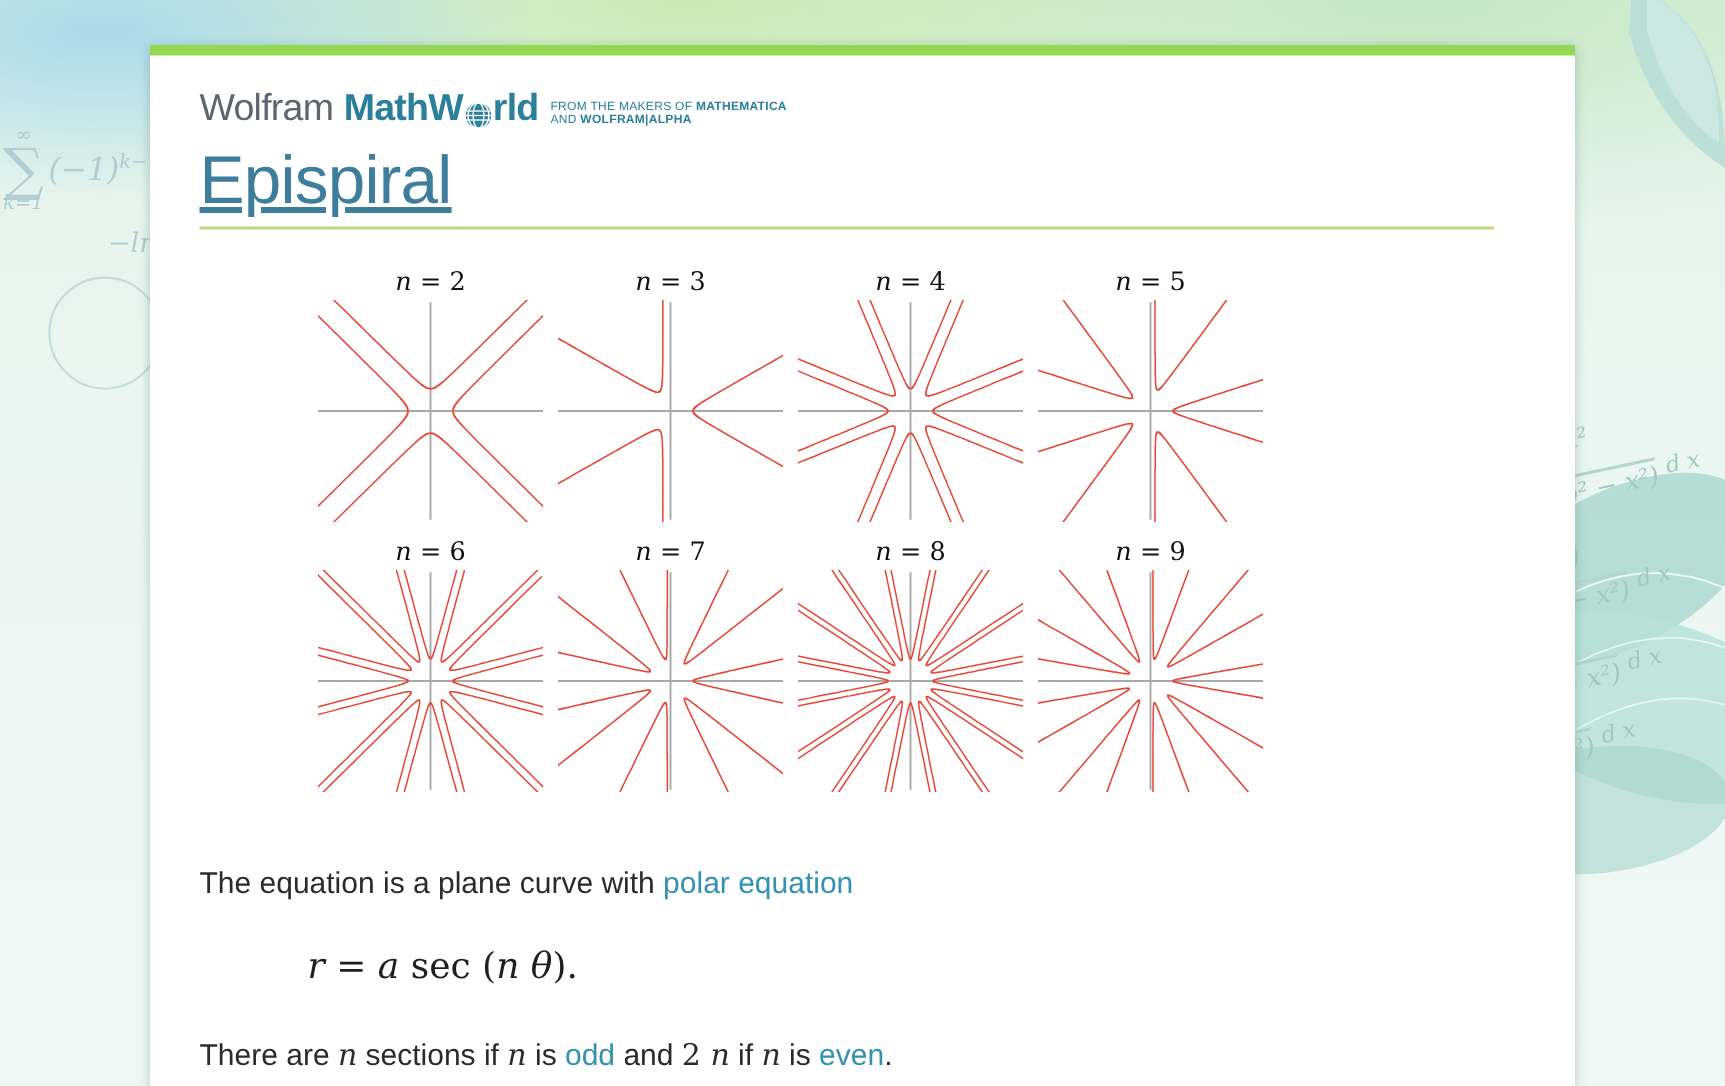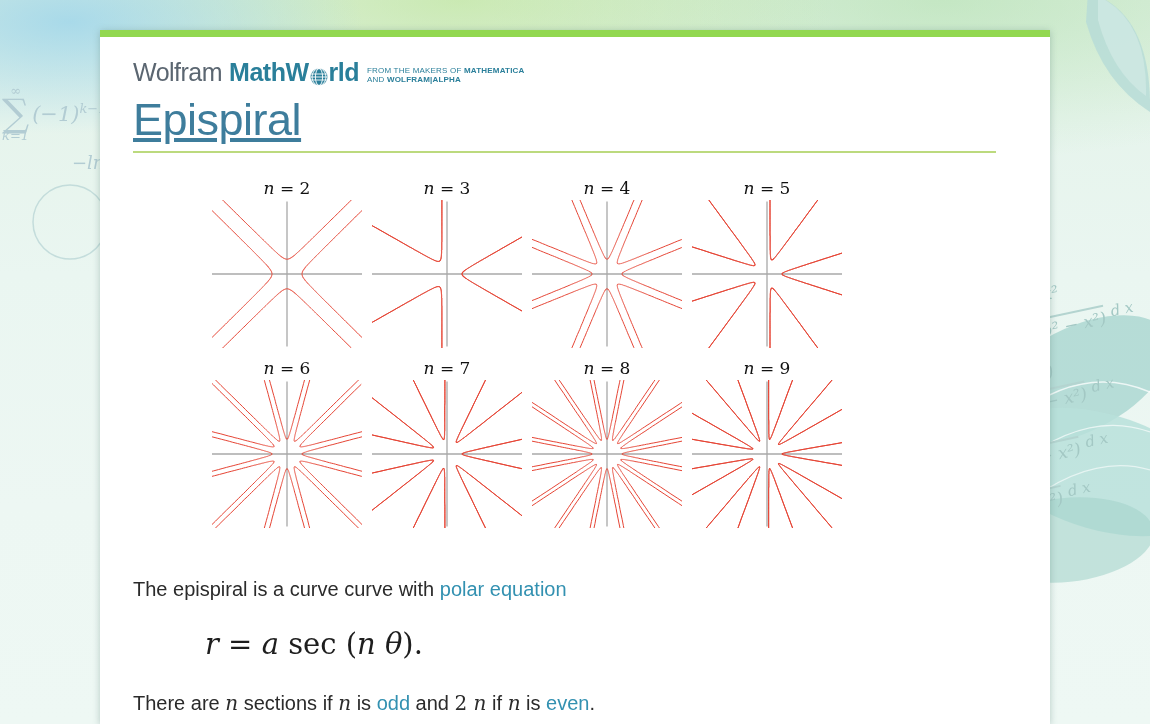--- a/index.html
+++ b/index.html
@@ -39,21 +39,21 @@
   h1.title{margin:10px 0 0 0;font-size:45px;line-height:45px;font-weight:500;color:#3e7d9c;letter-spacing:-.5px;text-decoration:underline;}
   .rule{border:none;border-top:2px solid #bcda7e;margin:9px 0 0 0;}
   
   .plots-grid{width:705px;margin:25px auto 0 auto;display:grid;grid-template-columns:repeat(4,150px);column-gap:35px;row-gap:16px;gap:10px;}
   .plots-grid figure{margin:0;}
   .plot-caption{font-family:"DejaVu Serif",serif;font-size:17px;line-height:20px;height:20px;text-align:center;color:#111;margin-bottom:2px;}
   .plot-svg{display:block;}
   
   p.body-p{margin:48px 0 0 0;font-size:20px;line-height:27px;color:#2b2b2b;}
   p.body-p2{margin:32px 0 0 0;font-size:20px;line-height:27px;color:#2b2b2b;}
-  .formula{margin:28px 0 0 72px;font-size:29px;line-height:27px;color:#1e1e1e;}
+  .formula{margin:28px 0 0 72px;font-size:24px;line-height:27px;color:#1e1e1e;}
   .rt-link{color:#3391b1;text-decoration:none;cursor:pointer;}
   .rt-it{font-family:"DejaVu Serif",serif;font-style:italic;}
   .rt-up{font-family:"DejaVu Serif",serif;}
   .rt-itv{font-family:"DejaVu Serif",serif;font-style:italic;font-size:20px;}
   .rt-upv{font-family:"DejaVu Serif",serif;font-size:20px;}
 </style>
 </head>
 <body>
 
 <div class="page">
@@ -181,21 +181,21 @@
           <figure>
             <div class="plot-caption"><span class="rt-it">n</span><span class="rt-up"> = </span><span class="rt-up">9</span></div>
             <svg class="plot-svg" width="150" height="148" viewBox="-5 -5 10 10" preserveAspectRatio="none">
               <line x1="-5" x2="5" y1="0" y2="0" stroke="#a8a8a8" stroke-width="1.3" vector-effect="non-scaling-stroke"></line>
               <line x1="0" x2="0" y1="-4.9" y2="4.9" stroke="#a8a8a8" stroke-width="1.3" vector-effect="non-scaling-stroke"></line>
               <path d="M1.00 0.00L1.00 -0.00L1.00 -0.01L1.00 -0.01L1.00 -0.01L1.01 -0.01L1.01 -0.02L1.01 -0.02L1.02 -0.02L1.02 -0.02L1.03 -0.03L1.03 -0.03L1.04 -0.03L1.04 -0.03L1.05 -0.04L1.06 -0.04L1.07 -0.04L1.08 -0.05L1.09 -0.05L1.10 -0.05L1.11 -0.06L1.12 -0.06L1.13 -0.06L1.15 -0.07L1.16 -0.07L1.18 -0.07L1.20 -0.08L1.22 -0.08L1.23 -0.09L1.26 -0.09L1.28 -0.10L1.30 -0.10L1.33 -0.11L1.35 -0.11L1.38 -0.12L1.41 -0.12L1.44 -0.13L1.48 -0.14L1.52 -0.14L1.56 -0.15L1.60 -0.16L1.65 -0.17L1.70 -0.18L1.75 -0.19L1.81 -0.20L1.88 -0.21L1.95 -0.22L2.02 -0.24L2.11 -0.25L2.20 -0.27L2.30 -0.29L2.41 -0.31L2.54 -0.33L2.68 -0.36L2.84 -0.39L3.03 -0.42L3.24 -0.46L3.48 -0.50L3.77 -0.55L4.11 -0.61L4.51 -0.68L5.02 -0.77L5.65 -0.88L6.47 -1.03M-7.08 1.36L-6.10 1.19L-5.36 1.06L-4.78 0.96L-4.31 0.87L-3.93 0.81L-3.62 0.75L-3.35 0.70L-3.12 0.66L-2.92 0.63L-2.74 0.60L-2.59 0.57L-2.45 0.55L-2.33 0.53L-2.22 0.51L-2.12 0.49L-2.03 0.48L-1.95 0.46L-1.88 0.45L-1.81 0.44L-1.75 0.43L-1.69 0.42L-1.64 0.41L-1.59 0.40L-1.54 0.39L-1.50 0.39L-1.46 0.38L-1.42 0.37L-1.39 0.37L-1.36 0.36L-1.33 0.36L-1.30 0.36L-1.27 0.35L-1.25 0.35L-1.22 0.35L-1.20 0.34L-1.18 0.34L-1.16 0.34L-1.14 0.34L-1.13 0.33L-1.11 0.33L-1.10 0.33L-1.08 0.33L-1.07 0.33L-1.06 0.33L-1.05 0.33L-1.03 0.33L-1.02 0.33L-1.01 0.32L-1.01 0.32L-1.00 0.32L-0.99 0.33L-0.98 0.33L-0.98 0.33L-0.97 0.33L-0.96 0.33L-0.96 0.33L-0.96 0.33L-0.95 0.33L-0.95 0.33L-0.95 0.33L-0.94 0.34L-0.94 0.34L-0.94 0.34L-0.94 0.34L-0.94 0.35L-0.94 0.35L-0.94 0.35L-0.94 0.35L-0.94 0.36L-0.94 0.36L-0.95 0.36L-0.95 0.37L-0.95 0.37L-0.96 0.38L-0.96 0.38L-0.97 0.39L-0.97 0.39L-0.98 0.40L-0.98 0.40L-0.99 0.41L-1.00 0.41L-1.01 0.42L-1.02 0.43L-1.03 0.43L-1.04 0.44L-1.05 0.45L-1.06 0.46L-1.07 0.47L-1.09 0.48L-1.10 0.49L-1.12 0.50L-1.14 0.51L-1.16 0.52L-1.17 0.53L-1.20 0.54L-1.22 0.56L-1.24 0.57L-1.27 0.59L-1.29 0.61L-1.32 0.62L-1.36 0.64L-1.39 0.66L-1.43 0.68L-1.46 0.71L-1.51 0.73L-1.55 0.76L-1.60 0.79L-1.65 0.82L-1.71 0.85L-1.78 0.89L-1.85 0.93L-1.92 0.98L-2.01 1.03L-2.10 1.08L-2.20 1.14L-2.32 1.21L-2.45 1.28L-2.60 1.37L-2.77 1.47L-2.96 1.58L-3.19 1.71L-3.46 1.87L-3.78 2.05L-4.16 2.27L-4.64 2.55L-5.25 2.90L-6.05 3.37M5.83 -3.50L5.06 -3.05L4.47 -2.71L4.00 -2.44L3.62 -2.22L3.31 -2.04L3.05 -1.89L2.82 -1.76L2.63 -1.65L2.47 -1.55L2.32 -1.47L2.19 -1.40L2.08 -1.33L1.97 -1.27L1.88 -1.22L1.80 -1.17L1.72 -1.13L1.65 -1.09L1.59 -1.05L1.53 -1.02L1.48 -0.99L1.43 -0.96L1.38 -0.94L1.34 -0.91L1.30 -0.89L1.26 -0.87L1.23 -0.85L1.20 -0.83L1.17 -0.82L1.14 -0.80L1.11 -0.79L1.09 -0.77L1.07 -0.76L1.05 -0.75L1.03 -0.74L1.01 -0.73L0.99 -0.72L0.97 -0.71L0.96 -0.70L0.94 -0.70L0.93 -0.69L0.91 -0.68L0.90 -0.68L0.89 -0.67L0.88 -0.67L0.87 -0.66L0.86 -0.66L0.85 -0.65L0.84 -0.65L0.83 -0.65L0.82 -0.65L0.82 -0.64L0.81 -0.64L0.80 -0.64L0.80 -0.64L0.79 -0.64L0.79 -0.64L0.78 -0.64L0.78 -0.64L0.78 -0.64L0.77 -0.64L0.77 -0.64L0.77 -0.64L0.77 -0.64L0.76 -0.64L0.76 -0.65L0.76 -0.65L0.76 -0.65L0.76 -0.66L0.76 -0.66L0.76 -0.66L0.77 -0.67L0.77 -0.67L0.77 -0.68L0.77 -0.68L0.77 -0.69L0.78 -0.70L0.78 -0.70L0.78 -0.71L0.79 -0.72L0.79 -0.73L0.80 -0.73L0.81 -0.74L0.81 -0.75L0.82 -0.76L0.83 -0.77L0.84 -0.79L0.84 -0.80L0.85 -0.81L0.86 -0.83L0.88 -0.84L0.89 -0.86L0.90 -0.87L0.91 -0.89L0.93 -0.91L0.94 -0.93L0.96 -0.95L0.98 -0.97L1.00 -1.00L1.02 -1.02L1.04 -1.05L1.06 -1.08L1.09 -1.11L1.12 -1.14L1.15 -1.18L1.18 -1.22L1.21 -1.26L1.25 -1.31L1.29 -1.35L1.33 -1.41L1.38 -1.47L1.44 -1.53L1.49 -1.60L1.56 -1.68L1.63 -1.77L1.71 -1.86L1.80 -1.97L1.90 -2.09L2.02 -2.23L2.15 -2.39L2.30 -2.57L2.48 -2.78L2.69 -3.04L2.95 -3.34L3.26 -3.71L3.65 -4.17L4.15 -4.77L4.81 -5.56M-4.74 5.83L-4.05 5.00L-3.53 4.38L-3.13 3.91L-2.81 3.53L-2.55 3.22L-2.34 2.96L-2.15 2.74L-2.00 2.55L-1.86 2.39L-1.74 2.25L-1.64 2.13L-1.55 2.02L-1.47 1.93L-1.39 1.84L-1.33 1.76L-1.27 1.69L-1.21 1.62L-1.16 1.57L-1.12 1.51L-1.07 1.46L-1.04 1.42L-1.00 1.38L-0.97 1.34L-0.94 1.30L-0.91 1.27L-0.88 1.24L-0.86 1.21L-0.83 1.18L-0.81 1.16L-0.79 1.13L-0.77 1.11L-0.75 1.09L-0.74 1.07L-0.72 1.06L-0.70 1.04L-0.69 1.02L-0.68 1.01L-0.66 1.00L-0.65 0.98L-0.64 0.97L-0.63 0.96L-0.62 0.95L-0.61 0.94L-0.60 0.93L-0.59 0.92L-0.58 0.92L-0.58 0.91L-0.57 0.90L-0.56 0.90L-0.56 0.89L-0.55 0.89L-0.54 0.88L-0.54 0.88L-0.53 0.87L-0.53 0.87L-0.53 0.87L-0.52 0.87L-0.52 0.87L-0.51 0.87L-0.51 0.86L-0.51 0.86L-0.50 0.86L-0.50 0.87L-0.50 0.87L-0.50 0.87L-0.50 0.87L-0.49 0.87L-0.49 0.87L-0.49 0.88L-0.49 0.88L-0.49 0.89L-0.49 0.89L-0.49 0.90L-0.49 0.90L-0.49 0.91L-0.49 0.91L-0.49 0.92L-0.49 0.93L-0.50 0.94L-0.50 0.95L-0.50 0.96L-0.50 0.97L-0.50 0.98L-0.51 0.99L-0.51 1.00L-0.51 1.02L-0.52 1.03L-0.52 1.04L-0.53 1.06L-0.53 1.08L-0.54 1.10L-0.54 1.11L-0.55 1.14L-0.56 1.16L-0.56 1.18L-0.57 1.20L-0.58 1.23L-0.59 1.26L-0.60 1.29L-0.61 1.32L-0.62 1.35L-0.63 1.39L-0.65 1.43L-0.66 1.47L-0.68 1.52L-0.70 1.57L-0.71 1.62L-0.74 1.68L-0.76 1.74L-0.78 1.81L-0.81 1.88L-0.84 1.96L-0.87 2.05L-0.90 2.15L-0.94 2.26L-0.99 2.38L-1.04 2.52L-1.09 2.68L-1.16 2.85L-1.23 3.06L-1.32 3.30L-1.42 3.57L-1.54 3.90L-1.69 4.30L-1.86 4.80L-2.09 5.42L-2.38 6.23M2.31 -6.68L1.98 -5.78L1.74 -5.09L1.54 -4.56L1.38 -4.13L1.25 -3.77L1.14 -3.47L1.05 -3.22L0.97 -3.01L0.91 -2.82L0.85 -2.66L0.79 -2.51L0.75 -2.38L0.70 -2.27L0.67 -2.17L0.63 -2.07L0.60 -1.99L0.57 -1.91L0.55 -1.84L0.52 -1.78L0.50 -1.72L0.48 -1.67L0.46 -1.62L0.44 -1.57L0.43 -1.53L0.41 -1.49L0.40 -1.45L0.39 -1.42L0.37 -1.38L0.36 -1.35L0.35 -1.33L0.34 -1.30L0.33 -1.28L0.32 -1.25L0.31 -1.23L0.30 -1.21L0.30 -1.19L0.29 -1.17L0.28 -1.16L0.27 -1.14L0.27 -1.13L0.26 -1.11L0.26 -1.10L0.25 -1.09L0.24 -1.08L0.24 -1.07L0.23 -1.06L0.23 -1.05L0.23 -1.04L0.22 -1.03L0.22 -1.03L0.21 -1.02L0.21 -1.01L0.21 -1.01L0.20 -1.00L0.20 -1.00L0.19 -1.00L0.19 -0.99L0.19 -0.99L0.19 -0.99L0.18 -0.99L0.18 -0.99L0.18 -0.98L0.17 -0.98L0.17 -0.99L0.17 -0.99L0.17 -0.99L0.17 -0.99L0.16 -0.99L0.16 -0.99L0.16 -1.00L0.16 -1.00L0.16 -1.01L0.15 -1.01L0.15 -1.02L0.15 -1.02L0.15 -1.03L0.15 -1.04L0.15 -1.05L0.14 -1.05L0.14 -1.06L0.14 -1.07L0.14 -1.08L0.14 -1.10L0.14 -1.11L0.14 -1.12L0.13 -1.14L0.13 -1.15L0.13 -1.17L0.13 -1.18L0.13 -1.20L0.13 -1.22L0.13 -1.24L0.13 -1.26L0.13 -1.29L0.13 -1.31L0.13 -1.34L0.12 -1.37L0.12 -1.40L0.12 -1.43L0.12 -1.46L0.12 -1.50L0.12 -1.54L0.12 -1.58L0.12 -1.63L0.12 -1.68L0.12 -1.73L0.12 -1.79L0.12 -1.85L0.12 -1.92L0.12 -1.99L0.12 -2.07L0.12 -2.16L0.12 -2.26L0.11 -2.37L0.11 -2.49L0.11 -2.63L0.11 -2.78L0.11 -2.96L0.11 -3.16L0.11 -3.39L0.11 -3.65L0.11 -3.97L0.11 -4.34L0.11 -4.80L0.11 -5.37L0.11 -6.10L0.11 -7.06M0.11 6.68L0.11 5.81L0.11 5.15L0.11 4.63L0.11 4.20L0.11 3.85L0.11 3.55L0.11 3.30L0.11 3.08L0.11 2.89L0.11 2.73L0.11 2.58L0.11 2.45L0.11 2.33L0.12 2.23L0.12 2.13L0.12 2.04L0.12 1.97L0.12 1.89L0.12 1.83L0.12 1.77L0.12 1.71L0.12 1.66L0.12 1.61L0.12 1.57L0.12 1.52L0.12 1.49L0.12 1.45L0.12 1.42L0.12 1.38L0.12 1.36L0.13 1.33L0.13 1.30L0.13 1.28L0.13 1.25L0.13 1.23L0.13 1.21L0.13 1.19L0.13 1.18L0.13 1.16L0.13 1.14L0.14 1.13L0.14 1.12L0.14 1.10L0.14 1.09L0.14 1.08L0.14 1.07L0.14 1.06L0.14 1.05L0.15 1.04L0.15 1.03L0.15 1.03L0.15 1.02L0.15 1.02L0.15 1.01L0.16 1.00L0.16 1.00L0.16 1.00L0.16 0.99L0.16 0.99L0.17 0.99L0.17 0.99L0.17 0.99L0.17 0.98L0.18 0.98L0.18 0.98L0.18 0.99L0.18 0.99L0.19 0.99L0.19 0.99L0.19 0.99L0.20 1.00L0.20 1.00L0.20 1.00L0.21 1.01L0.21 1.02L0.21 1.02L0.22 1.03L0.22 1.04L0.23 1.04L0.23 1.05L0.24 1.06L0.24 1.07L0.25 1.08L0.25 1.09L0.26 1.10L0.26 1.12L0.27 1.13L0.28 1.15L0.28 1.16L0.29 1.18L0.30 1.20L0.31 1.22L0.32 1.24L0.32 1.26L0.33 1.28L0.34 1.31L0.35 1.34L0.37 1.36L0.38 1.40L0.39 1.43L0.40 1.46L0.42 1.50L0.43 1.54L0.45 1.59L0.47 1.63L0.49 1.69L0.51 1.74L0.53 1.80L0.56 1.87L0.58 1.94L0.61 2.02L0.64 2.11L0.68 2.20L0.72 2.31L0.76 2.43L0.81 2.56L0.87 2.71L0.93 2.88L1.00 3.08L1.08 3.31L1.18 3.58L1.30 3.89L1.44 4.27L1.61 4.74L1.82 5.32L2.09 6.08L2.46 7.08M-2.62 -6.88L-2.27 -5.91L-2.00 -5.17L-1.80 -4.60L-1.63 -4.15L-1.49 -3.78L-1.38 -3.47L-1.29 -3.21L-1.21 -2.98L-1.13 -2.79L-1.07 -2.62L-1.02 -2.47L-0.97 -2.34L-0.93 -2.22L-0.89 -2.11L-0.86 -2.02L-0.83 -1.93L-0.80 -1.85L-0.77 -1.78L-0.75 -1.72L-0.73 -1.65L-0.71 -1.60L-0.69 -1.55L-0.67 -1.50L-0.66 -1.46L-0.64 -1.42L-0.63 -1.38L-0.62 -1.34L-0.61 -1.31L-0.60 -1.28L-0.59 -1.25L-0.58 -1.22L-0.57 -1.20L-0.56 -1.17L-0.55 -1.15L-0.55 -1.13L-0.54 -1.11L-0.54 -1.09L-0.53 -1.07L-0.52 -1.05L-0.52 -1.04L-0.52 -1.02L-0.51 -1.01L-0.51 -1.00L-0.51 -0.99L-0.50 -0.97L-0.50 -0.96L-0.50 -0.95L-0.50 -0.94L-0.49 -0.93L-0.49 -0.93L-0.49 -0.92L-0.49 -0.91L-0.49 -0.91L-0.49 -0.90L-0.49 -0.89L-0.49 -0.89L-0.49 -0.88L-0.49 -0.88L-0.49 -0.88L-0.49 -0.87L-0.49 -0.87L-0.50 -0.87L-0.50 -0.87L-0.50 -0.87L-0.50 -0.86L-0.51 -0.86L-0.51 -0.86L-0.51 -0.86L-0.51 -0.87L-0.52 -0.87L-0.52 -0.87L-0.53 -0.87L-0.53 -0.87L-0.54 -0.88L-0.54 -0.88L-0.55 -0.88L-0.55 -0.89L-0.56 -0.89L-0.57 -0.90L-0.57 -0.90L-0.58 -0.91L-0.59 -0.92L-0.60 -0.93L-0.60 -0.93L-0.61 -0.94L-0.62 -0.95L-0.63 -0.96L-0.65 -0.98L-0.66 -0.99L-0.67 -1.00L-0.68 -1.01L-0.70 -1.03L-0.71 -1.05L-0.73 -1.06L-0.74 -1.08L-0.76 -1.10L-0.78 -1.12L-0.80 -1.14L-0.82 -1.17L-0.84 -1.19L-0.86 -1.22L-0.89 -1.25L-0.92 -1.28L-0.95 -1.31L-0.98 -1.35L-1.01 -1.39L-1.05 -1.43L-1.09 -1.48L-1.13 -1.53L-1.18 -1.59L-1.23 -1.65L-1.29 -1.71L-1.35 -1.79L-1.42 -1.87L-1.49 -1.96L-1.58 -2.06L-1.68 -2.17L-1.78 -2.30L-1.91 -2.45L-2.05 -2.62L-2.22 -2.82L-2.41 -3.05L-2.64 -3.32L-2.92 -3.66L-3.27 -4.07L-3.71 -4.59L-4.28 -5.27M4.54 5.24L3.95 4.53L3.49 3.99L3.14 3.57L2.85 3.22L2.61 2.94L2.41 2.70L2.25 2.50L2.10 2.33L1.97 2.18L1.86 2.05L1.77 1.93L1.68 1.83L1.60 1.73L1.54 1.65L1.47 1.58L1.42 1.51L1.36 1.45L1.32 1.39L1.27 1.34L1.24 1.29L1.20 1.24L1.17 1.20L1.13 1.17L1.11 1.13L1.08 1.10L1.05 1.07L1.03 1.04L1.01 1.01L0.99 0.99L0.97 0.96L0.95 0.94L0.94 0.92L0.92 0.90L0.91 0.88L0.89 0.87L0.88 0.85L0.87 0.83L0.86 0.82L0.85 0.81L0.84 0.79L0.83 0.78L0.82 0.77L0.82 0.76L0.81 0.75L0.80 0.74L0.80 0.73L0.79 0.72L0.79 0.71L0.78 0.71L0.78 0.70L0.78 0.69L0.77 0.69L0.77 0.68L0.77 0.68L0.77 0.67L0.76 0.67L0.76 0.66L0.76 0.66L0.76 0.65L0.76 0.65L0.76 0.65L0.76 0.65L0.77 0.64L0.77 0.64L0.77 0.64L0.77 0.64L0.77 0.64L0.78 0.64L0.78 0.64L0.79 0.64L0.79 0.64L0.79 0.64L0.80 0.64L0.81 0.64L0.81 0.64L0.82 0.64L0.83 0.65L0.83 0.65L0.84 0.65L0.85 0.66L0.86 0.66L0.87 0.66L0.88 0.67L0.89 0.67L0.90 0.68L0.92 0.69L0.93 0.69L0.95 0.70L0.96 0.71L0.98 0.71L0.99 0.72L1.01 0.73L1.03 0.74L1.05 0.75L1.08 0.77L1.10 0.78L1.12 0.79L1.15 0.81L1.18 0.82L1.21 0.84L1.24 0.86L1.28 0.88L1.31 0.90L1.35 0.92L1.40 0.94L1.44 0.97L1.50 1.00L1.55 1.03L1.61 1.06L1.68 1.10L1.75 1.14L1.83 1.19L1.91 1.24L2.01 1.29L2.12 1.35L2.24 1.42L2.37 1.50L2.52 1.59L2.70 1.69L2.90 1.81L3.14 1.94L3.42 2.10L3.75 2.29L4.16 2.53L4.67 2.82L5.31 3.20L6.17 3.69M-5.74 -3.18L-5.01 -2.77L-4.46 -2.44L-4.01 -2.19L-3.65 -1.98L-3.35 -1.81L-3.10 -1.66L-2.89 -1.54L-2.70 -1.43L-2.54 -1.34L-2.40 -1.25L-2.28 -1.18L-2.16 -1.12L-2.06 -1.06L-1.97 -1.01L-1.89 -0.96L-1.82 -0.92L-1.75 -0.88L-1.69 -0.84L-1.63 -0.81L-1.58 -0.78L-1.53 -0.75L-1.49 -0.72L-1.45 -0.70L-1.41 -0.68L-1.38 -0.65L-1.34 -0.64L-1.31 -0.62L-1.28 -0.60L-1.26 -0.58L-1.23 -0.57L-1.21 -0.55L-1.19 -0.54L-1.17 -0.53L-1.15 -0.52L-1.13 -0.50L-1.11 -0.49L-1.10 -0.48L-1.08 -0.47L-1.07 -0.46L-1.06 -0.46L-1.05 -0.45L-1.03 -0.44L-1.02 -0.43L-1.01 -0.42L-1.00 -0.42L-1.00 -0.41L-0.99 -0.41L-0.98 -0.40L-0.98 -0.39L-0.97 -0.39L-0.96 -0.38L-0.96 -0.38L-0.95 -0.37L-0.95 -0.37L-0.95 -0.37L-0.95 -0.36L-0.94 -0.36L-0.94 -0.36L-0.94 -0.35L-0.94 -0.35L-0.94 -0.35L-0.94 -0.34L-0.94 -0.34L-0.94 -0.34L-0.94 -0.34L-0.94 -0.34L-0.95 -0.33L-0.95 -0.33L-0.95 -0.33L-0.96 -0.33L-0.96 -0.33L-0.97 -0.33L-0.97 -0.33L-0.98 -0.33L-0.99 -0.33L-0.99 -0.33L-1.00 -0.32L-1.01 -0.32L-1.02 -0.33L-1.03 -0.33L-1.04 -0.33L-1.05 -0.33L-1.06 -0.33L-1.07 -0.33L-1.09 -0.33L-1.10 -0.33L-1.12 -0.33L-1.13 -0.33L-1.15 -0.34L-1.17 -0.34L-1.19 -0.34L-1.21 -0.34L-1.23 -0.35L-1.26 -0.35L-1.28 -0.35L-1.31 -0.36L-1.34 -0.36L-1.37 -0.37L-1.40 -0.37L-1.44 -0.38L-1.47 -0.38L-1.52 -0.39L-1.56 -0.40L-1.61 -0.40L-1.66 -0.41L-1.71 -0.42L-1.77 -0.43L-1.83 -0.44L-1.90 -0.45L-1.98 -0.47L-2.07 -0.48L-2.16 -0.50L-2.26 -0.52L-2.37 -0.53L-2.50 -0.56L-2.64 -0.58L-2.80 -0.61L-2.99 -0.64L-3.20 -0.68L-3.44 -0.72L-3.72 -0.77L-4.06 -0.83L-4.47 -0.90L-4.97 -0.99L-5.60 -1.10L-6.42 -1.25M7.13 1.14L6.14 0.97L5.40 0.84L4.82 0.74L4.36 0.65L3.98 0.59L3.66 0.53L3.39 0.48L3.16 0.44L2.96 0.41L2.78 0.38L2.63 0.35L2.49 0.32L2.37 0.30L2.26 0.28L2.16 0.26L2.07 0.25L1.99 0.23L1.92 0.22L1.85 0.21L1.79 0.20L1.73 0.19L1.68 0.18L1.63 0.17L1.58 0.16L1.54 0.15L1.50 0.14L1.47 0.13L1.43 0.13L1.40 0.12L1.37 0.12L1.34 0.11L1.32 0.10L1.29 0.10L1.27 0.09L1.25 0.09L1.23 0.08L1.21 0.08L1.19 0.08L1.17 0.07L1.16 0.07L1.14 0.06L1.13 0.06L1.12 0.06L1.10 0.05L1.09 0.05L1.08 0.05L1.07 0.04L1.06 0.04L1.06 0.04L1.05 0.04L1.04 0.03L1.03 0.03L1.03 0.03L1.02 0.02L1.02 0.02L1.01 0.02L1.01 0.02L1.01 0.01L1.01 0.01L1.00 0.01L1.00 0.01L1.00 0.00L1.00 0.00L1.00 -0.00L1.00 -0.00L1.00 -0.01L1.00 -0.01L1.00 -0.01L1.01 -0.01L1.01 -0.02L1.01 -0.02L1.02 -0.02L1.02 -0.02L1.03 -0.03L1.03 -0.03L1.04 -0.03L1.05 -0.03L1.05 -0.04L1.06 -0.04L1.07 -0.04L1.08 -0.05L1.09 -0.05L1.10 -0.05L1.11 -0.06L1.13 -0.06L1.14 -0.06L1.15 -0.07L1.17 -0.07L1.19 -0.08L1.20 -0.08L1.22 -0.08L1.24 -0.09L1.26 -0.09L1.29 -0.10L1.31 -0.10L1.34 -0.11L1.36 -0.11L1.39 -0.12L1.42 -0.13L1.46 -0.13L1.49 -0.14L1.53 -0.15L1.57 -0.16L1.62 -0.16L1.67 -0.17L1.72 -0.18L1.77 -0.19L1.83 -0.20L1.90 -0.22L1.97 -0.23L2.05 -0.24L2.14 -0.26L2.23 -0.28L2.34 -0.30L2.46 -0.32L2.59 -0.34L2.74 -0.37L2.91 -0.40L3.10 -0.43L3.32 -0.47L3.58 -0.52L3.88 -0.57L4.25 -0.63L4.68 -0.71L5.23 -0.81L5.92 -0.93L6.83 -1.09M-6.69 1.29L-5.80 1.14L-5.13 1.02L-4.60 0.92L-4.17 0.85L-3.81 0.79L-3.51 0.73L-3.26 0.69L-3.04 0.65L-2.85 0.62L-2.68 0.59L-2.54 0.56L-2.41 0.54L-2.29 0.52L-2.18 0.50L-2.09 0.49L-2.00 0.47L-1.92 0.46L-1.85 0.45L-1.79 0.43L-1.73 0.42L-1.67 0.41L-1.62 0.41L-1.57 0.40L-1.53 0.39L-1.49 0.38L-1.45 0.38L-1.41 0.37L-1.38 0.37L-1.35 0.36L-1.32 0.36L-1.29 0.35L-1.26 0.35L-1.24 0.35L-1.22 0.34L-1.20 0.34L-1.18 0.34L-1.16 0.34L-1.14 0.33L-1.12 0.33L-1.11 0.33L-1.09 0.33L-1.08 0.33L-1.06 0.33L-1.05 0.33L-1.04 0.33L-1.03 0.33L-1.02 0.33L-1.01 0.32L-1.00 0.32L-0.99 0.33L-0.99 0.33L-0.98 0.33L-0.97 0.33L-0.97 0.33L-0.96 0.33L-0.96 0.33L-0.95 0.33L-0.95 0.33L-0.95 0.33L-0.94 0.34L-0.94 0.34L-0.94 0.34L-0.94 0.34L-0.94 0.34L-0.94 0.35L-0.94 0.35L-0.94 0.35L-0.94 0.36L-0.94 0.36L-0.94 0.36L-0.95 0.37L-0.95 0.37L-0.95 0.37L-0.96 0.38L-0.96 0.38L-0.97 0.39L-0.97 0.39L-0.98 0.40L-0.99 0.40L-0.99 0.41L-1.00 0.42L-1.01 0.42L-1.02 0.43L-1.03 0.44L-1.04 0.44L-1.05 0.45L-1.07 0.46L-1.08 0.47L-1.09 0.48L-1.11 0.49L-1.13 0.50L-1.14 0.51L-1.16 0.52L-1.18 0.54L-1.20 0.55L-1.23 0.56L-1.25 0.58L-1.28 0.59L-1.31 0.61L-1.34 0.63L-1.37 0.65L-1.40 0.67L-1.44 0.69L-1.48 0.72L-1.52 0.74L-1.57 0.77L-1.62 0.80L-1.67 0.83L-1.73 0.87L-1.80 0.91L-1.87 0.95L-1.95 0.99L-2.04 1.04L-2.14 1.10L-2.24 1.16L-2.37 1.23L-2.50 1.31L-2.66 1.40L-2.84 1.51L-3.04 1.63L-3.28 1.76L-3.57 1.93L-3.91 2.13L-4.33 2.37L-4.85 2.67L-5.52 3.06L-6.41 3.57M6.46 -3.86L5.53 -3.32L4.83 -2.92L4.29 -2.60L3.85 -2.35L3.50 -2.15L3.21 -1.98L2.96 -1.84L2.75 -1.72L2.57 -1.61L2.41 -1.52L2.27 -1.44L2.15 -1.37L2.04 -1.31L1.94 -1.25L1.85 -1.20L1.77 -1.15L1.69 -1.11L1.63 -1.07L1.57 -1.04L1.51 -1.01L1.46 -0.98L1.41 -0.95L1.37 -0.93L1.33 -0.90L1.29 -0.88L1.25 -0.86L1.22 -0.84L1.19 -0.83L1.16 -0.81L1.13 -0.80L1.11 -0.78L1.08 -0.77L1.06 -0.76L1.04 -0.75L1.02 -0.74L1.00 -0.73L0.98 -0.72L0.97 -0.71L0.95 -0.70L0.93 -0.69L0.92 -0.69L0.91 -0.68L0.90 -0.68L0.88 -0.67L0.87 -0.67L0.86 -0.66L0.85 -0.66L0.84 -0.65L0.84 -0.65L0.83 -0.65L0.82 -0.64L0.81 -0.64L0.81 -0.64L0.80 -0.64L0.80 -0.64L0.79 -0.64L0.79 -0.64L0.78 -0.64L0.78 -0.64L0.78 -0.64L0.77 -0.64L0.77 -0.64L0.77 -0.64L0.77 -0.64L0.76 -0.65L0.76 -0.65L0.76 -0.65L0.76 -0.65L0.76 -0.66L0.76 -0.66L0.76 -0.66L0.77 -0.67L0.77 -0.67L0.77 -0.68L0.77 -0.69L0.77 -0.69L0.78 -0.70L0.78 -0.70L0.79 -0.71L0.79 -0.72L0.80 -0.73L0.80 -0.74L0.81 -0.75L0.81 -0.76L0.82 -0.77L0.83 -0.78L0.84 -0.79L0.85 -0.80L0.86 -0.82L0.87 -0.83L0.88 -0.85L0.89 -0.86L0.90 -0.88L0.92 -0.90L0.93 -0.92L0.95 -0.94L0.97 -0.96L0.98 -0.98L1.00 -1.01L1.03 -1.03L1.05 -1.06L1.07 -1.09L1.10 -1.12L1.13 -1.16L1.16 -1.19L1.19 -1.23L1.22 -1.28L1.26 -1.32L1.31 -1.37L1.35 -1.43L1.40 -1.49L1.46 -1.56L1.52 -1.63L1.58 -1.71L1.66 -1.80L1.74 -1.90L1.84 -2.01L1.94 -2.14L2.06 -2.28L2.20 -2.45L2.36 -2.64L2.55 -2.87L2.78 -3.14L3.05 -3.46L3.39 -3.86L3.81 -4.37L4.36 -5.03M-4.47 5.50L-3.85 4.76L-3.38 4.20L-3.01 3.76L-2.71 3.41L-2.47 3.12L-2.27 2.88L-2.09 2.67L-1.95 2.49L-1.82 2.34L-1.70 2.21L-1.61 2.09L-1.52 1.99L-1.44 1.89L-1.37 1.81L-1.30 1.73L-1.25 1.66L-1.19 1.60L-1.14 1.55L-1.10 1.49L-1.06 1.45L-1.02 1.40L-0.99 1.36L-0.96 1.32L-0.93 1.29L-0.90 1.26L-0.87 1.23L-0.85 1.20L-0.82 1.17L-0.80 1.15L-0.78 1.13L-0.76 1.11L-0.75 1.09L-0.73 1.07L-0.71 1.05L-0.70 1.03L-0.69 1.02L-0.67 1.00L-0.66 0.99L-0.65 0.98L-0.64 0.97L-0.63 0.96L-0.62 0.95L-0.61 0.94L-0.60 0.93L-0.59 0.92L-0.58 0.91L-0.57 0.91L-0.57 0.90L-0.56 0.89L-0.55 0.89L-0.55 0.88L-0.54 0.88L-0.54 0.88L-0.53 0.87L-0.53 0.87L-0.52 0.87L-0.52 0.87L-0.52 0.87L-0.51 0.86L-0.51 0.86L-0.51 0.86L-0.50 0.86L-0.50 0.87L-0.50 0.87L-0.50 0.87L-0.50 0.87L-0.49 0.87L-0.49 0.88L-0.49 0.88L-0.49 0.88L-0.49 0.89L-0.49 0.89L-0.49 0.90L-0.49 0.90L-0.49 0.91L-0.49 0.92L-0.49 0.92L-0.49 0.93L-0.50 0.94L-0.50 0.95L-0.50 0.96L-0.50 0.97L-0.50 0.98L-0.51 0.99L-0.51 1.01L-0.52 1.02L-0.52 1.04L-0.52 1.05L-0.53 1.07L-0.53 1.08L-0.54 1.10L-0.55 1.12L-0.55 1.14L-0.56 1.17L-0.57 1.19L-0.57 1.21L-0.58 1.24L-0.59 1.27L-0.60 1.30L-0.61 1.33L-0.63 1.37L-0.64 1.40L-0.65 1.44L-0.67 1.49L-0.69 1.53L-0.70 1.58L-0.72 1.64L-0.74 1.70L-0.77 1.76L-0.79 1.83L-0.82 1.91L-0.85 1.99L-0.88 2.09L-0.92 2.19L-0.96 2.30L-1.01 2.43L-1.06 2.58L-1.12 2.74L-1.18 2.93L-1.26 3.14L-1.35 3.39L-1.46 3.69L-1.59 4.04L-1.75 4.47L-1.94 5.00L-2.19 5.69L-2.51 6.58M2.18 -6.32L1.89 -5.51L1.66 -4.88L1.48 -4.39L1.33 -3.99L1.21 -3.66L1.11 -3.38L1.02 -3.14L0.95 -2.94L0.88 -2.76L0.83 -2.60L0.78 -2.46L0.73 -2.34L0.69 -2.23L0.65 -2.13L0.62 -2.04L0.59 -1.96L0.56 -1.89L0.54 -1.82L0.51 -1.76L0.49 -1.70L0.47 -1.65L0.46 -1.60L0.44 -1.55L0.42 -1.51L0.41 -1.47L0.39 -1.44L0.38 -1.40L0.37 -1.37L0.36 -1.34L0.35 -1.32L0.34 -1.29L0.33 -1.27L0.32 -1.24L0.31 -1.22L0.30 -1.20L0.29 -1.18L0.29 -1.17L0.28 -1.15L0.27 -1.14L0.27 -1.12L0.26 -1.11L0.25 -1.10L0.25 -1.08L0.24 -1.07L0.24 -1.06L0.23 -1.05L0.23 -1.05L0.22 -1.04L0.22 -1.03L0.22 -1.02L0.21 -1.02L0.21 -1.01L0.20 -1.01L0.20 -1.00L0.20 -1.00L0.19 -0.99L0.19 -0.99L0.19 -0.99L0.18 -0.99L0.18 -0.99L0.18 -0.99L0.18 -0.98L0.17 -0.98L0.17 -0.99L0.17 -0.99L0.17 -0.99L0.16 -0.99L0.16 -0.99L0.16 -1.00L0.16 -1.00L0.16 -1.00L0.15 -1.01L0.15 -1.01L0.15 -1.02L0.15 -1.03L0.15 -1.03L0.15 -1.04L0.14 -1.05L0.14 -1.06L0.14 -1.07L0.14 -1.08L0.14 -1.09L0.14 -1.10L0.14 -1.11L0.14 -1.13L0.13 -1.14L0.13 -1.16L0.13 -1.17L0.13 -1.19L0.13 -1.21L0.13 -1.23L0.13 -1.25L0.13 -1.27L0.13 -1.30L0.13 -1.32L0.12 -1.35L0.12 -1.38L0.12 -1.41L0.12 -1.44L0.12 -1.48L0.12 -1.51L0.12 -1.55L0.12 -1.60L0.12 -1.64L0.12 -1.70L0.12 -1.75L0.12 -1.81L0.12 -1.87L0.12 -1.94L0.12 -2.02L0.12 -2.11L0.12 -2.20L0.11 -2.30L0.11 -2.41L0.11 -2.54L0.11 -2.68L0.11 -2.84L0.11 -3.03L0.11 -3.24L0.11 -3.48L0.11 -3.76L0.11 -4.10L0.11 -4.50L0.11 -5.00L0.11 -5.62L0.11 -6.41L0.11 -7.48M0.11 7.37L0.11 6.33L0.11 5.55L0.11 4.95L0.11 4.46L0.11 4.06L0.11 3.73L0.11 3.45L0.11 3.22L0.11 3.01L0.11 2.83L0.11 2.67L0.11 2.53L0.11 2.40L0.11 2.29L0.12 2.19L0.12 2.10L0.12 2.01L0.12 1.94L0.12 1.87L0.12 1.80L0.12 1.75L0.12 1.69L0.12 1.64L0.12 1.59L0.12 1.55L0.12 1.51L0.12 1.47L0.12 1.44L0.12 1.40L0.12 1.37L0.12 1.35L0.13 1.32L0.13 1.29L0.13 1.27L0.13 1.25L0.13 1.23L0.13 1.21L0.13 1.19L0.13 1.17L0.13 1.15L0.13 1.14L0.14 1.13L0.14 1.11L0.14 1.10L0.14 1.09L0.14 1.08L0.14 1.07L0.14 1.06L0.15 1.05L0.15 1.04L0.15 1.03L0.15 1.03L0.15 1.02L0.15 1.01L0.16 1.01L0.16 1.00L0.16 1.00L0.16 1.00L0.16 0.99L0.16 0.99L0.17 0.99L0.17 0.99L0.17 0.99L0.17 0.98L0.18 0.98L0.18 0.99L0.18 0.99L0.18 0.99L0.19 0.99L0.19 0.99L0.19 0.99L0.20 1.00L0.20 1.00L0.20 1.01L0.21 1.01L0.21 1.02L0.22 1.02L0.22 1.03L0.22 1.04L0.23 1.05L0.23 1.05L0.24 1.06L0.24 1.07L0.25 1.09L0.25 1.10L0.26 1.11L0.27 1.12L0.27 1.14L0.28 1.15L0.29 1.17L0.29 1.19L0.30 1.21L0.31 1.23L0.32 1.25L0.33 1.27L0.34 1.29L0.35 1.32L0.36 1.35L0.37 1.38L0.38 1.41L0.40 1.44L0.41 1.48L0.42 1.52L0.44 1.56L0.46 1.60L0.48 1.65L0.50 1.71L0.52 1.76L0.54 1.83L0.57 1.89L0.59 1.97L0.62 2.05L0.66 2.14L0.69 2.24L0.73 2.35L0.78 2.48L0.83 2.61L0.89 2.77L0.95 2.95L1.03 3.16L1.12 3.40L1.22 3.68L1.34 4.02L1.49 4.43L1.68 4.93L1.91 5.57L2.21 6.41M-2.48 -6.49L-2.16 -5.62L-1.92 -4.95L-1.73 -4.43L-1.58 -4.01L-1.45 -3.66L-1.35 -3.37L-1.26 -3.12L-1.18 -2.91L-1.11 -2.72L-1.05 -2.56L-1.00 -2.42L-0.96 -2.29L-0.92 -2.18L-0.88 -2.08L-0.85 -1.99L-0.82 -1.90L-0.79 -1.83L-0.76 -1.76L-0.74 -1.69L-0.72 -1.63L-0.70 -1.58L-0.68 -1.53L-0.67 -1.48L-0.65 -1.44L-0.64 -1.40L-0.63 -1.36L-0.61 -1.33L-0.60 -1.30L-0.59 -1.27L-0.58 -1.24L-0.57 -1.21L-0.57 -1.19L-0.56 -1.16L-0.55 -1.14L-0.54 -1.12L-0.54 -1.10L-0.53 -1.08L-0.53 -1.07L-0.52 -1.05L-0.52 -1.03L-0.51 -1.02L-0.51 -1.01L-0.51 -0.99L-0.50 -0.98L-0.50 -0.97L-0.50 -0.96L-0.50 -0.95L-0.50 -0.94L-0.49 -0.93L-0.49 -0.92L-0.49 -0.92L-0.49 -0.91L-0.49 -0.90L-0.49 -0.90L-0.49 -0.89L-0.49 -0.89L-0.49 -0.88L-0.49 -0.88L-0.49 -0.88L-0.49 -0.87L-0.50 -0.87L-0.50 -0.87L-0.50 -0.87L-0.50 -0.87L-0.50 -0.86L-0.51 -0.86L-0.51 -0.86L-0.51 -0.86L-0.52 -0.87L-0.52 -0.87L-0.52 -0.87L-0.53 -0.87L-0.53 -0.87L-0.54 -0.88L-0.54 -0.88L-0.55 -0.89L-0.55 -0.89L-0.56 -0.90L-0.57 -0.90L-0.58 -0.91L-0.58 -0.91L-0.59 -0.92L-0.60 -0.93L-0.61 -0.94L-0.62 -0.95L-0.63 -0.96L-0.64 -0.97L-0.65 -0.98L-0.66 -0.99L-0.67 -1.01L-0.69 -1.02L-0.70 -1.04L-0.72 -1.05L-0.73 -1.07L-0.75 -1.09L-0.77 -1.11L-0.78 -1.13L-0.80 -1.15L-0.83 -1.18L-0.85 -1.20L-0.87 -1.23L-0.90 -1.26L-0.93 -1.29L-0.96 -1.33L-0.99 -1.37L-1.03 -1.41L-1.06 -1.45L-1.10 -1.50L-1.15 -1.55L-1.20 -1.61L-1.25 -1.67L-1.31 -1.74L-1.37 -1.82L-1.45 -1.90L-1.52 -1.99L-1.61 -2.10L-1.71 -2.22L-1.83 -2.35L-1.96 -2.51L-2.11 -2.69L-2.28 -2.90L-2.49 -3.14L-2.74 -3.44L-3.04 -3.79L-3.41 -4.24L-3.89 -4.81L-4.53 -5.57M4.31 4.96L3.77 4.32L3.36 3.83L3.03 3.43L2.76 3.11L2.54 2.85L2.35 2.62L2.19 2.43L2.05 2.27L1.93 2.13L1.83 2.00L1.74 1.89L1.65 1.79L1.58 1.70L1.51 1.62L1.45 1.55L1.40 1.48L1.35 1.42L1.30 1.37L1.26 1.32L1.22 1.27L1.19 1.23L1.15 1.19L1.12 1.15L1.10 1.12L1.07 1.09L1.05 1.06L1.02 1.03L1.00 1.00L0.98 0.98L0.96 0.96L0.95 0.93L0.93 0.91L0.92 0.89L0.90 0.88L0.89 0.86L0.88 0.84L0.87 0.83L0.86 0.82L0.85 0.80L0.84 0.79L0.83 0.78L0.82 0.77L0.81 0.76L0.81 0.75L0.80 0.74L0.80 0.73L0.79 0.72L0.79 0.71L0.78 0.70L0.78 0.70L0.77 0.69L0.77 0.68L0.77 0.68L0.77 0.67L0.77 0.67L0.76 0.66L0.76 0.66L0.76 0.66L0.76 0.65L0.76 0.65L0.76 0.65L0.76 0.64L0.77 0.64L0.77 0.64L0.77 0.64L0.77 0.64L0.78 0.64L0.78 0.64L0.78 0.64L0.79 0.64L0.79 0.64L0.80 0.64L0.80 0.64L0.81 0.64L0.81 0.64L0.82 0.64L0.83 0.65L0.84 0.65L0.85 0.65L0.85 0.66L0.86 0.66L0.87 0.67L0.89 0.67L0.90 0.68L0.91 0.68L0.92 0.69L0.94 0.69L0.95 0.70L0.97 0.71L0.98 0.72L1.00 0.73L1.02 0.74L1.04 0.75L1.06 0.76L1.08 0.77L1.11 0.78L1.13 0.80L1.16 0.81L1.19 0.83L1.22 0.85L1.25 0.86L1.29 0.88L1.33 0.91L1.37 0.93L1.41 0.95L1.46 0.98L1.52 1.01L1.57 1.04L1.63 1.08L1.70 1.12L1.78 1.16L1.86 1.20L1.95 1.26L2.05 1.31L2.16 1.38L2.28 1.45L2.42 1.53L2.59 1.62L2.77 1.73L2.98 1.85L3.23 2.00L3.53 2.17L3.89 2.37L4.33 2.63L4.88 2.95L5.60 3.36M-6.32 -3.52L-5.45 -3.02L-4.80 -2.64L-4.28 -2.34L-3.87 -2.11L-3.54 -1.91L-3.26 -1.75L-3.02 -1.61L-2.82 -1.50L-2.64 -1.39L-2.49 -1.31L-2.35 -1.23L-2.23 -1.16L-2.13 -1.10L-2.03 -1.04L-1.94 -0.99L-1.87 -0.94L-1.79 -0.90L-1.73 -0.86L-1.67 -0.83L-1.62 -0.80L-1.56 -0.77L-1.52 -0.74L-1.48 -0.71L-1.44 -0.69L-1.40 -0.67L-1.36 -0.65L-1.33 -0.63L-1.30 -0.61L-1.27 -0.59L-1.25 -0.58L-1.22 -0.56L-1.20 -0.55L-1.18 -0.54L-1.16 -0.52L-1.14 -0.51L-1.12 -0.50L-1.11 -0.49L-1.09 -0.48L-1.08 -0.47L-1.07 -0.46L-1.05 -0.45L-1.04 -0.44L-1.03 -0.44L-1.02 -0.43L-1.01 -0.42L-1.00 -0.42L-0.99 -0.41L-0.99 -0.40L-0.98 -0.40L-0.97 -0.39L-0.97 -0.39L-0.96 -0.38L-0.96 -0.38L-0.95 -0.37L-0.95 -0.37L-0.95 -0.37L-0.94 -0.36L-0.94 -0.36L-0.94 -0.35L-0.94 -0.35L-0.94 -0.35L-0.94 -0.35L-0.94 -0.34L-0.94 -0.34L-0.94 -0.34L-0.94 -0.34L-0.95 -0.34L-0.95 -0.33L-0.95 -0.33L-0.95 -0.33L-0.96 -0.33L-0.96 -0.33L-0.97 -0.33L-0.97 -0.33L-0.98 -0.33L-0.99 -0.33L-1.00 -0.33L-1.00 -0.32L-1.01 -0.32L-1.02 -0.33L-1.03 -0.33L-1.04 -0.33L-1.05 -0.33L-1.07 -0.33L-1.08 -0.33L-1.09 -0.33L-1.11 -0.33L-1.12 -0.33L-1.14 -0.33L-1.16 -0.34L-1.18 -0.34L-1.20 -0.34L-1.22 -0.34L-1.24 -0.35L-1.27 -0.35L-1.29 -0.35L-1.32 -0.36L-1.35 -0.36L-1.38 -0.37L-1.41 -0.37L-1.45 -0.38L-1.49 -0.39L-1.53 -0.39L-1.58 -0.40L-1.62 -0.41L-1.68 -0.42L-1.73 -0.43L-1.79 -0.44L-1.86 -0.45L-1.93 -0.46L-2.01 -0.47L-2.10 -0.49L-2.19 -0.50L-2.30 -0.52L-2.42 -0.54L-2.55 -0.57L-2.70 -0.59L-2.87 -0.62L-3.06 -0.65L-3.28 -0.69L-3.54 -0.74L-3.84 -0.79L-4.20 -0.85L-4.64 -0.93L-5.18 -1.03L-5.87 -1.15L-6.78 -1.31M6.74 1.07L5.85 0.92L5.18 0.80L4.64 0.70L4.21 0.63L3.85 0.57L3.56 0.51L3.30 0.47L3.08 0.43L2.89 0.39L2.73 0.37L2.58 0.34L2.45 0.32L2.33 0.29L2.23 0.28L2.13 0.26L2.04 0.24L1.97 0.23L1.89 0.22L1.83 0.20L1.77 0.19L1.71 0.18L1.66 0.17L1.61 0.16L1.57 0.15L1.53 0.15L1.49 0.14L1.45 0.13L1.42 0.13L1.39 0.12L1.36 0.11L1.33 0.11L1.31 0.10L1.28 0.10L1.26 0.09L1.24 0.09L1.22 0.08L1.20 0.08L1.18 0.07L1.17 0.07L1.15 0.07L1.14 0.06L1.13 0.06L1.11 0.06L1.10 0.05L1.09 0.05L1.08 0.05L1.07 0.04L1.06 0.04L1.05 0.04L1.05 0.03L1.04 0.03L1.03 0.03L1.03 0.03L1.02 0.02L1.02 0.02L1.01 0.02L1.01 0.02L1.01 0.01L1.00 0.01L1.00 0.01L1.00 0.01L1.00 0.00L1.00 0.00" fill="none" stroke="#e64535" stroke-width="1" vector-effect="non-scaling-stroke"></path>
             </svg>
           </figure>
         </div>
 
-      <p class="body-p"><span class="rt-txt">The epispiral is a curve curve with </span><a class="rt-link">polar equation</a></p>
+      <p class="body-p"><span class="rt-txt">The equation is a plane curve with </span><a class="rt-link">polar equation</a></p>
 
       <div class="formula"><span class="rt-it">r</span><span class="rt-up"> = </span><span class="rt-it">a</span><span class="rt-up"> sec </span><span class="rt-up">(</span><span class="rt-it">n</span><span class="rt-up"> </span><span class="rt-it">θ</span><span class="rt-up">).</span></div>
 
       <p class="body-p2"><span class="rt-txt">There are </span><span class="rt-itv">n</span><span class="rt-txt"> sections if </span><span class="rt-itv">n</span><span class="rt-txt"> is </span><a class="rt-link">odd</a><span class="rt-txt"> and </span><span class="rt-upv">2 </span><span class="rt-itv">n</span><span class="rt-txt"> if </span><span class="rt-itv">n</span><span class="rt-txt"> is </span><a class="rt-link">even</a><span class="rt-txt">.</span></p>
 
     </div>
   </main>
 </div>
 
 </body></html>

